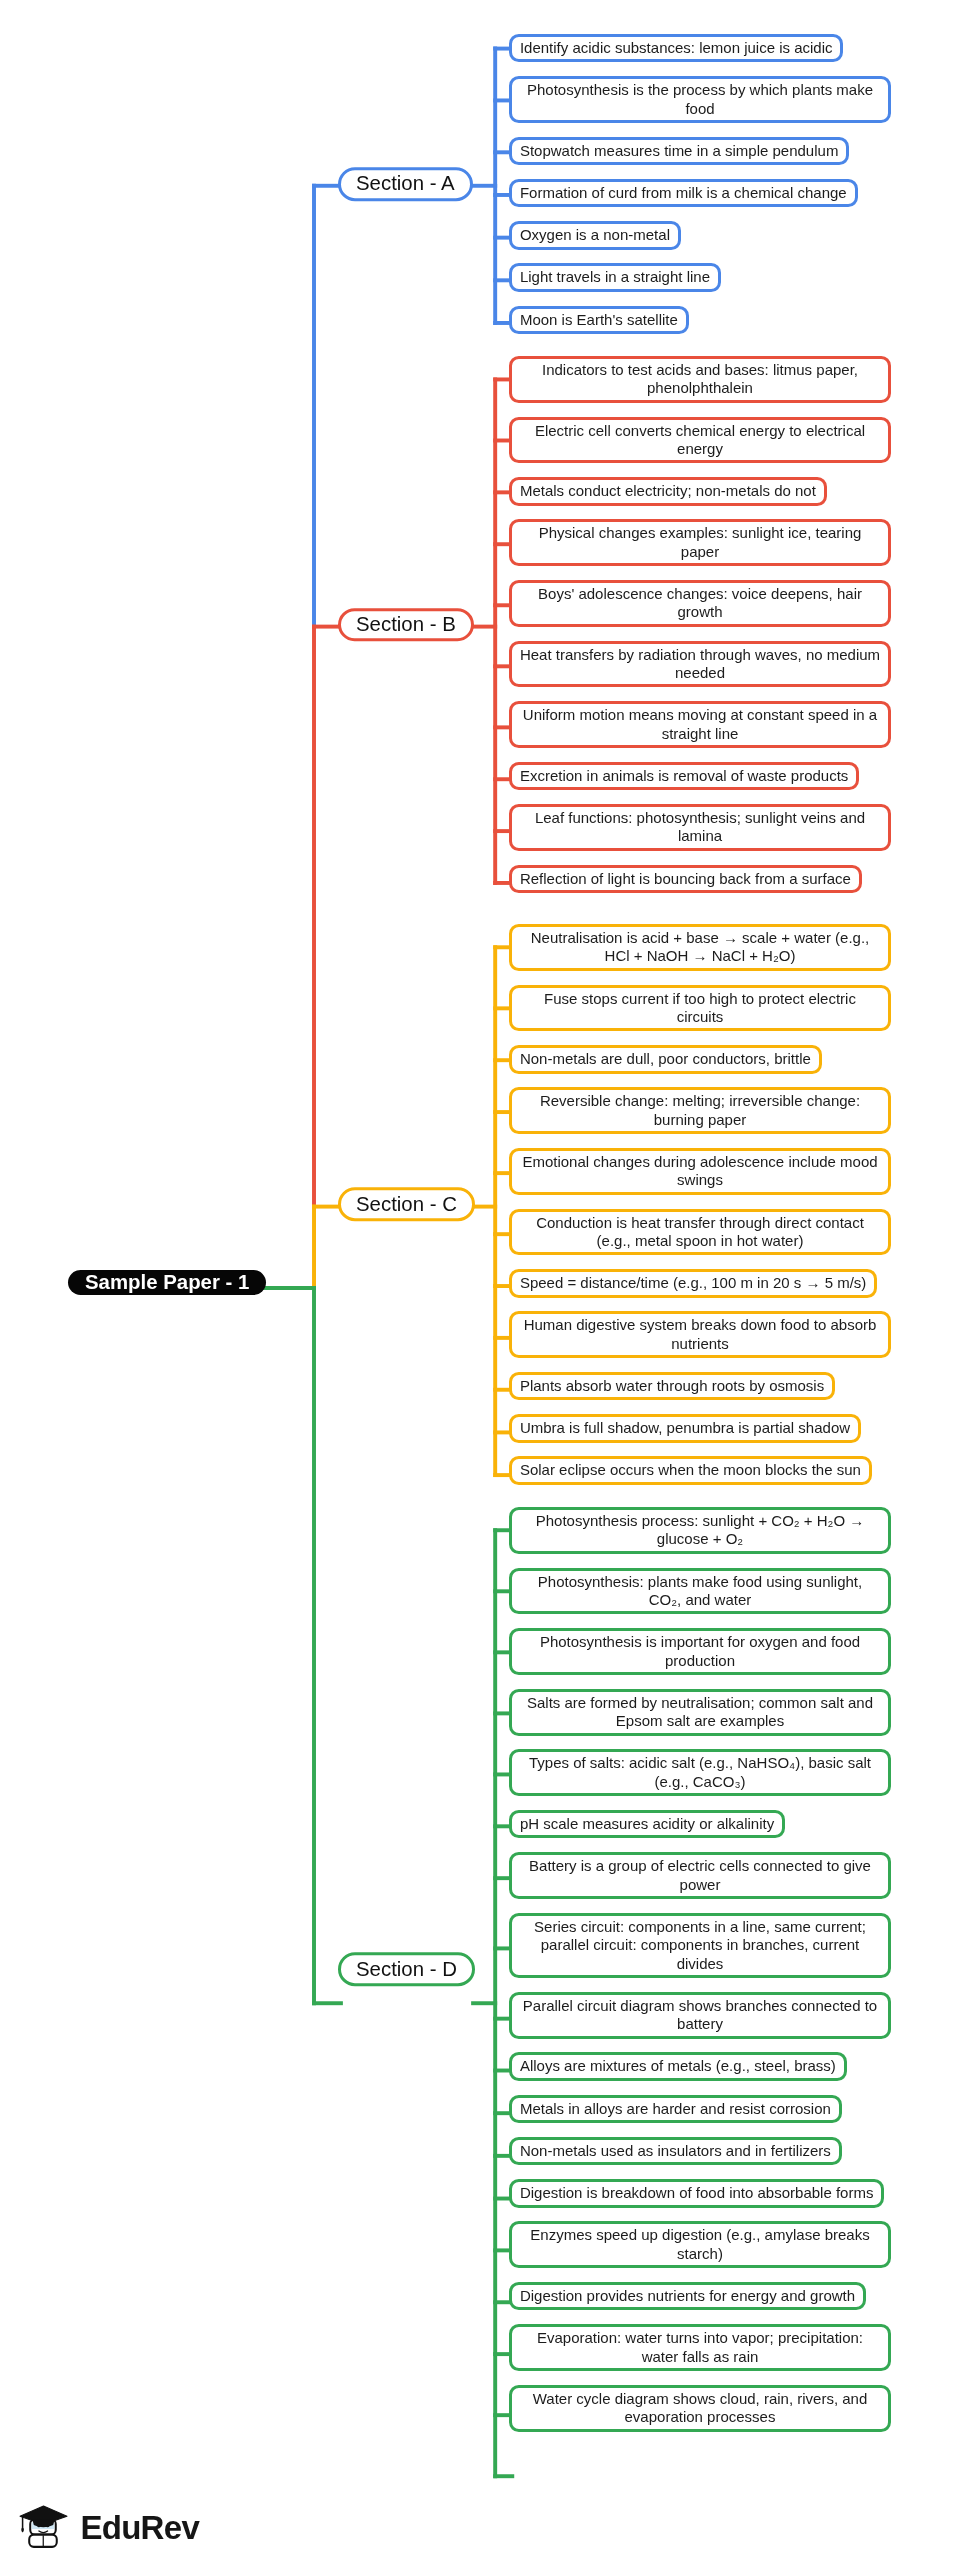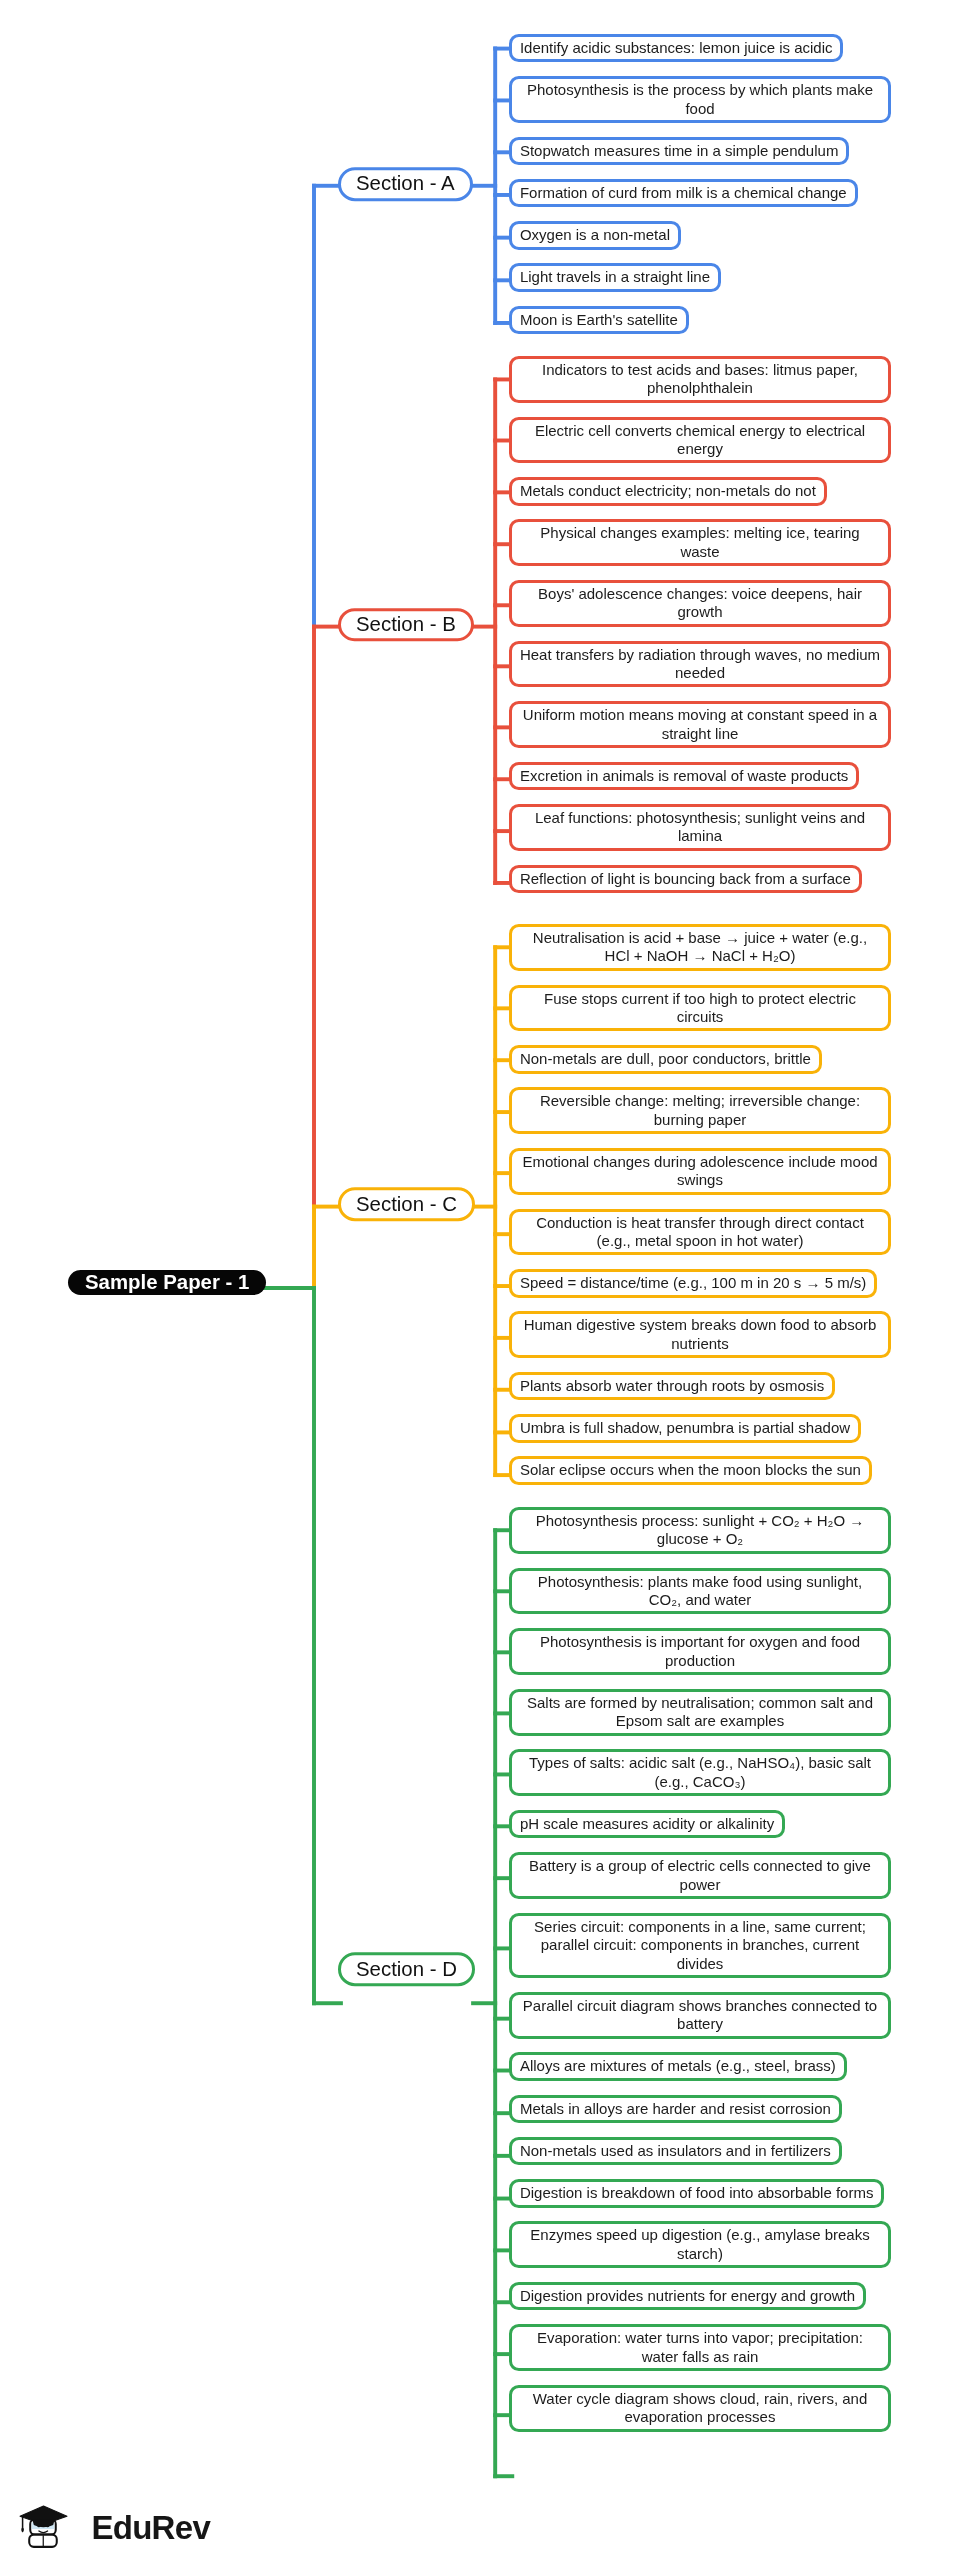--- a/index.html
+++ b/index.html
@@ -24,21 +24,21 @@
     border-radius:17px;padding:1.3px 15px;font-size:20.4px;line-height:25px;
     white-space:nowrap;color:#111;z-index:2;
   }
   .root{
     position:absolute;left:68px;top:1270px;background:#060606;color:#ffffff;
     font-size:20.4px;font-weight:bold;line-height:25px;padding:0 17px;
     border-radius:18.4px;z-index:2;white-space:nowrap;
   }
   .brand{
     position:absolute;left:18.4px;top:2500px;display:flex;align-items:center;
-    gap:22px;z-index:1;cursor:pointer;
+    gap:11px;z-index:1;cursor:pointer;
   }
   .brand-text{
     font-size:33px;font-weight:bold;color:#161616;letter-spacing:-0.7px;
     font-family:"Liberation Sans","DejaVu Sans",sans-serif;
   }
 </style>
 </head>
 <body>
 
 <div id="canvas">
@@ -123,33 +123,33 @@
           <div class="leaf">Light travels in a straight line</div>
           <div class="leaf">Moon is Earth's satellite</div>
         </div>
   </div>
       <div class="section" style="top: 356px; --c: #e8503c;">
     <div class="sec-label">Section - B</div>
     <div class="leaves">
           <div class="leaf">Indicators to test acids and bases: litmus paper, phenolphthalein</div>
           <div class="leaf">Electric cell converts chemical energy to electrical energy</div>
           <div class="leaf">Metals conduct electricity; non-metals do not</div>
-          <div class="leaf">Physical changes examples: melting ice, tearing waste</div>
+          <div class="leaf">Physical changes examples: sunlight ice, tearing paper</div>
           <div class="leaf">Boys' adolescence changes: voice deepens, hair growth</div>
           <div class="leaf">Heat transfers by radiation through waves, no medium needed</div>
           <div class="leaf">Uniform motion means moving at constant speed in a straight line</div>
           <div class="leaf">Excretion in animals is removal of waste products</div>
           <div class="leaf">Leaf functions: photosynthesis; sunlight veins and lamina</div>
           <div class="leaf">Reflection of light is bouncing back from a surface</div>
         </div>
   </div>
       <div class="section" style="top: 924px; --c: #f9b208;">
     <div class="sec-label">Section - C</div>
     <div class="leaves">
-          <div class="leaf">Neutralisation is acid + base → juice + water (e.g., HCl + NaOH → NaCl + H₂O)</div>
+          <div class="leaf">Neutralisation is acid + base → scale + water (e.g., HCl + NaOH → NaCl + H₂O)</div>
           <div class="leaf">Fuse stops current if too high to protect electric circuits</div>
           <div class="leaf">Non-metals are dull, poor conductors, brittle</div>
           <div class="leaf">Reversible change: melting; irreversible change: burning paper</div>
           <div class="leaf">Emotional changes during adolescence include mood swings</div>
           <div class="leaf">Conduction is heat transfer through direct contact (e.g., metal spoon in hot water)</div>
           <div class="leaf">Speed = distance/time (e.g., 100 m in 20 s → 5 m/s)</div>
           <div class="leaf">Human digestive system breaks down food to absorb nutrients</div>
           <div class="leaf">Plants absorb water through roots by osmosis</div>
           <div class="leaf">Umbra is full shadow, penumbra is partial shadow</div>
           <div class="leaf">Solar eclipse occurs when the moon blocks the sun</div>

